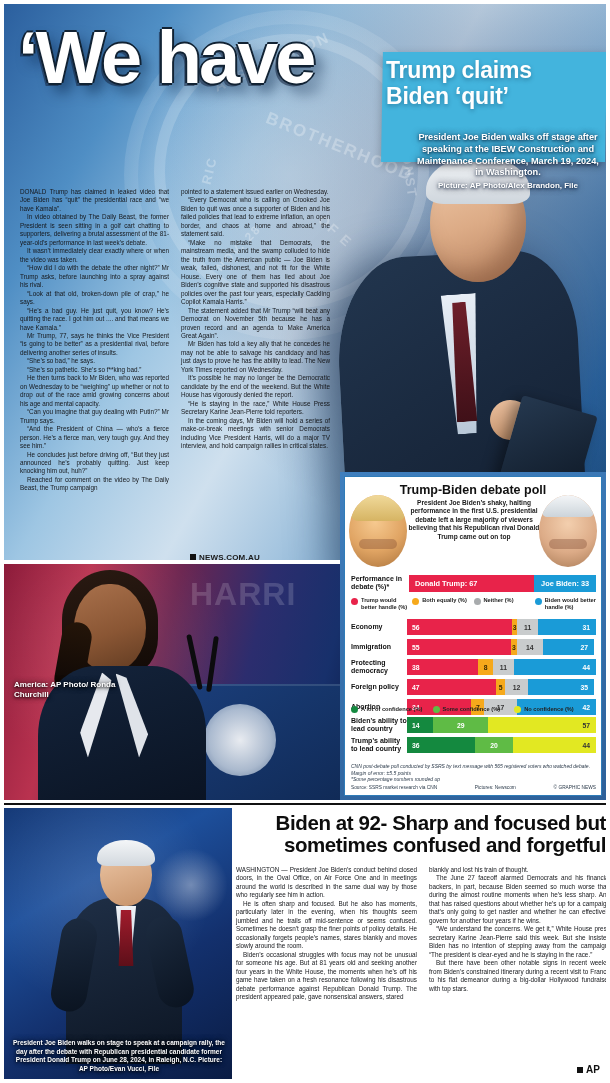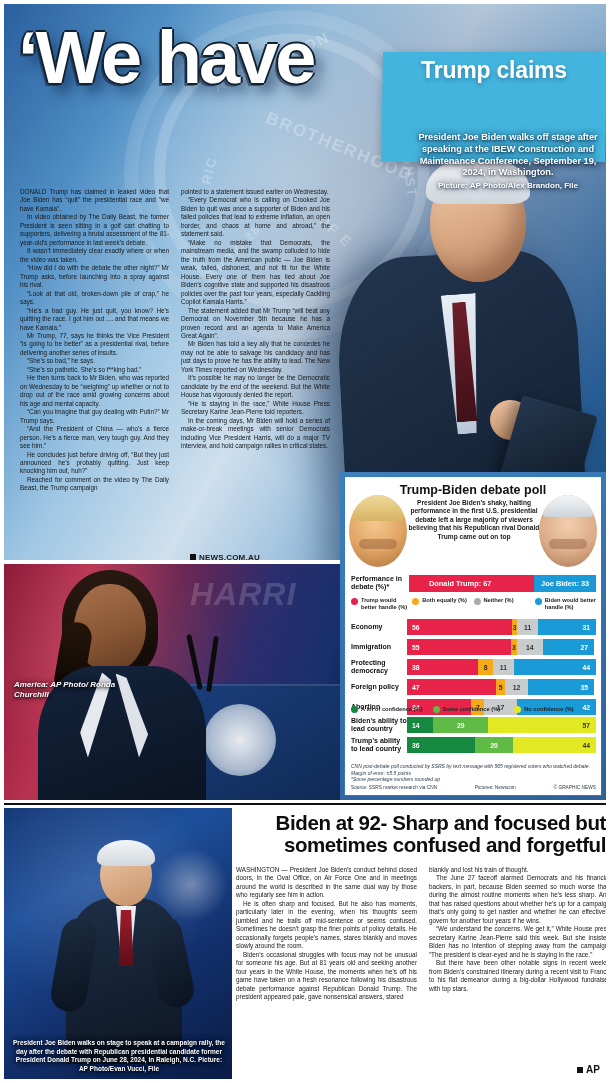--- a/index.html
+++ b/index.html
@@ -91,21 +91,21 @@
   
   .kicker-band {
     position:absolute; left:378px; top:48px; width:224px; height:110px;
     background:#43b4dd;
     transform: skewX(-1deg);
     box-shadow: 0 3px 10px rgba(0,0,0,0.25);
   }
   .kicker-text {
     position:absolute; left:382px; top:54px; width:216px;
     color:#ffffff; font-weight:bold; font-size:23px; line-height:1.12;
-    text-align:center; letter-spacing:-0.2px;
+    letter-spacing:-0.2px;
     text-shadow: 0 2px 4px rgba(0,40,70,0.35);
   }
 
   
   .masthead {
     position:absolute; left:14px; top:22px; width:440px;
     font-size:74px; line-height:0.86; font-weight:bold; color:#ffffff;
     letter-spacing:-3px;
     text-shadow:
       -2px 0 0 #123, 2px 0 0 #123, 0 -2px 0 #123, 0 2px 0 #123,
@@ -137,21 +137,20 @@
   }
   .newscom .sq { display:inline-block; width:6px; height:6px; background:#111; margin-right:3px; }
 
   
   .harris-block {
     position:absolute; left:4px; top:564px; width:336px; height:236px;
     overflow:hidden;
     background:
       radial-gradient(circle at 30% 35%, rgba(255,255,255,0.10) 0%, rgba(255,255,255,0) 45%),
       linear-gradient(105deg,#8c1b3a 0%, #b9324f 22%, #6c2550 45%, #2c2d6e 68%, #17306b 88%, #0d1f4d 100%);
-    font-style: italic;
   }
   .harris-fig { position:absolute; left:26px; top:4px; width:180px; height:232px; }
   .hf-head {
     position:absolute; left:44px; top:16px; width:72px; height:88px;
     border-radius:36px/46px;
     background: linear-gradient(160deg,#a9714c 0%, #8a5634 55%, #5f3a21 100%);
   }
   .hf-hair {
     position:absolute; left:32px; top:2px; width:96px; height:104px;
     border-radius:48px 48px 28px 28px / 50px 50px 36px 36px;
@@ -242,21 +241,21 @@
   }
   .perf-label {
     position:absolute; left:6px; top:98px; width:56px;
     font-size:7px; font-weight:bold; line-height:1.18; color:#111;
   }
   .perf-bar {
     position:absolute; left:64px; top:98px; right:5px; height:17px; display:flex;
   }
   .perf-trump {
     background:#e8234a; color:#fff; font-size:7.4px; font-weight:bold;
-    display:flex; align-items:center; padding-left:20px;
+    display:flex; align-items:center; padding-left:6px;
   }
   .perf-biden {
     background:#1a9bd7; color:#fff; font-size:7.4px; font-weight:bold;
     display:flex; align-items:center; justify-content:center; flex:1;
   }
   .legend {
     position:absolute; left:6px; right:5px; top:120px; height:20px;
     display:flex; font-size:5.7px; font-weight:bold; color:#222;
   }
   .legend .lg { display:flex; align-items:flex-start; gap:3px; width:25%; line-height:1.2; }
@@ -390,28 +389,29 @@
       <div class="bf-tie"></div>
       <div class="bf-head"></div>
       <div class="bf-hair"></div>
       <div class="bf-hand"></div>
       <div class="bf-book"></div>
     </div>
 
     <div class="kicker-band"></div>
     <div class="kicker-text">
       <div>Trump claims</div>
+      <div>Biden ‘quit’</div>
     </div>
 
     <div class="masthead">
       <span>‘We have</span>
     </div>
 
     <div class="cap-top">
-      <span>President Joe Biden walks off stage after speaking at the IBEW Construction and Maintenance Conference, September 19, 2024, in Washington.</span>
+      <span>President Joe Biden walks off stage after speaking at the IBEW Construction and Maintenance Conference, March 19, 2024, in Washington.</span>
       <span class="credit">Picture: AP Photo/Alex Brandon, File</span>
     </div>
 
     <div class="story-cols">
       <div class="col" id="ts-col1">
           <p>DONALD Trump has claimed in leaked video that Joe Biden has “quit” the presidential race and “we have Kamala”.</p>
           <p>In video obtained by The Daily Beast, the former President is seen sitting in a golf cart chatting to supporters, delivering a brutal assessment of the 81-year-old’s performance in last week’s debate.</p>
           <p>It wasn’t immediately clear exactly where or when the video was taken.</p>
           <p>“How did I do with the debate the other night?” Mr Trump asks, before launching into a spray against his rival.</p>
           <p>“Look at that old, broken-down pile of crap,” he says.</p>

